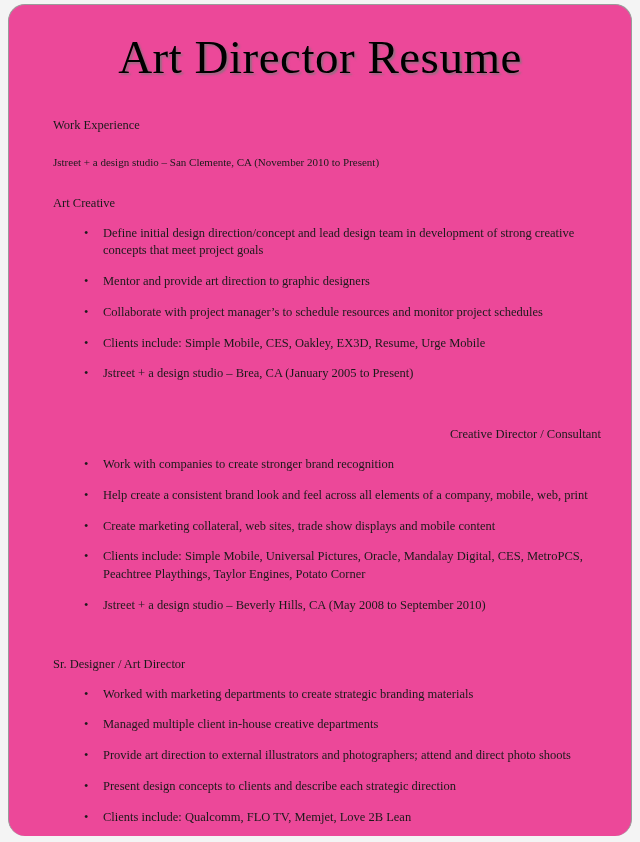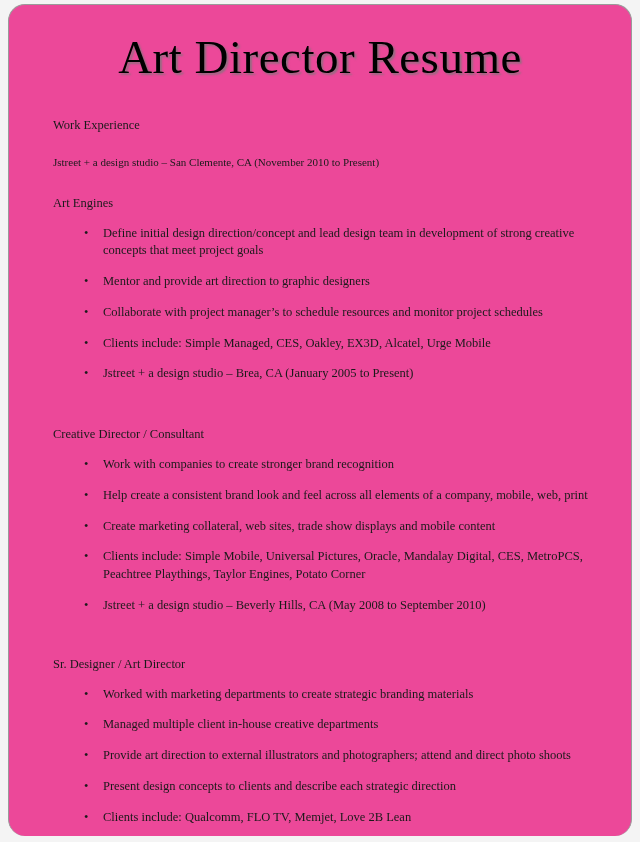--- a/index.html
+++ b/index.html
@@ -52,21 +52,21 @@
   .section-heading {
     font-size: 12.5px;
     font-weight: normal;
     margin: 0;
     padding: 0;
     line-height: 1.2;
   }
 
   .heading-work-experience { margin-top: 36px; }
   .heading-role-1 { margin-top: 26px; }
-  .heading-role-2 { margin-top: 44px; }
+  .heading-role-2 { margin-top: 44px; text-align: right; }
   .heading-role-3 { margin-top: 42px; }
 
   .lead-line {
     font-size: 11px;
     margin: 0;
     padding: 0;
     line-height: 1.3;
     margin-top: 22px;
   }
 
@@ -104,38 +104,38 @@
 <div class="page">
 
   <h1 class="doc-title">Art Director Resume</h1>
 
   <div class="body-area">
 
     <div class="section-heading heading-work-experience">Work Experience</div>
 
     <div class="lead-line">Jstreet + a design studio – San Clemente, CA (November 2010 to Present)</div>
 
-    <div class="section-heading heading-role-1">Art Engines</div>
+    <div class="section-heading heading-role-1">Art Creative</div>
 
     <ul class="bullets">
       <li>
         <span class="bullet-dot">•</span>
         <span class="bullet-text">Define initial design direction/concept and lead design team in development of strong creative concepts that meet project goals</span>
       </li>
       <li>
         <span class="bullet-dot">•</span>
         <span class="bullet-text">Mentor and provide art direction to graphic designers</span>
       </li>
       <li>
         <span class="bullet-dot">•</span>
         <span class="bullet-text">Collaborate with project manager’s to schedule resources and monitor project schedules</span>
       </li>
       <li>
         <span class="bullet-dot">•</span>
-        <span class="bullet-text">Clients include: Simple Managed, CES, Oakley, EX3D, Alcatel, Urge Mobile</span>
+        <span class="bullet-text">Clients include: Simple Mobile, CES, Oakley, EX3D, Resume, Urge Mobile</span>
       </li>
       <li>
         <span class="bullet-dot">•</span>
         <span class="bullet-text">Jstreet + a design studio – Brea, CA (January 2005 to Present)</span>
       </li>
     </ul>
 
     <div class="section-heading heading-role-2">Creative Director / Consultant</div>
 
     <ul class="bullets">

